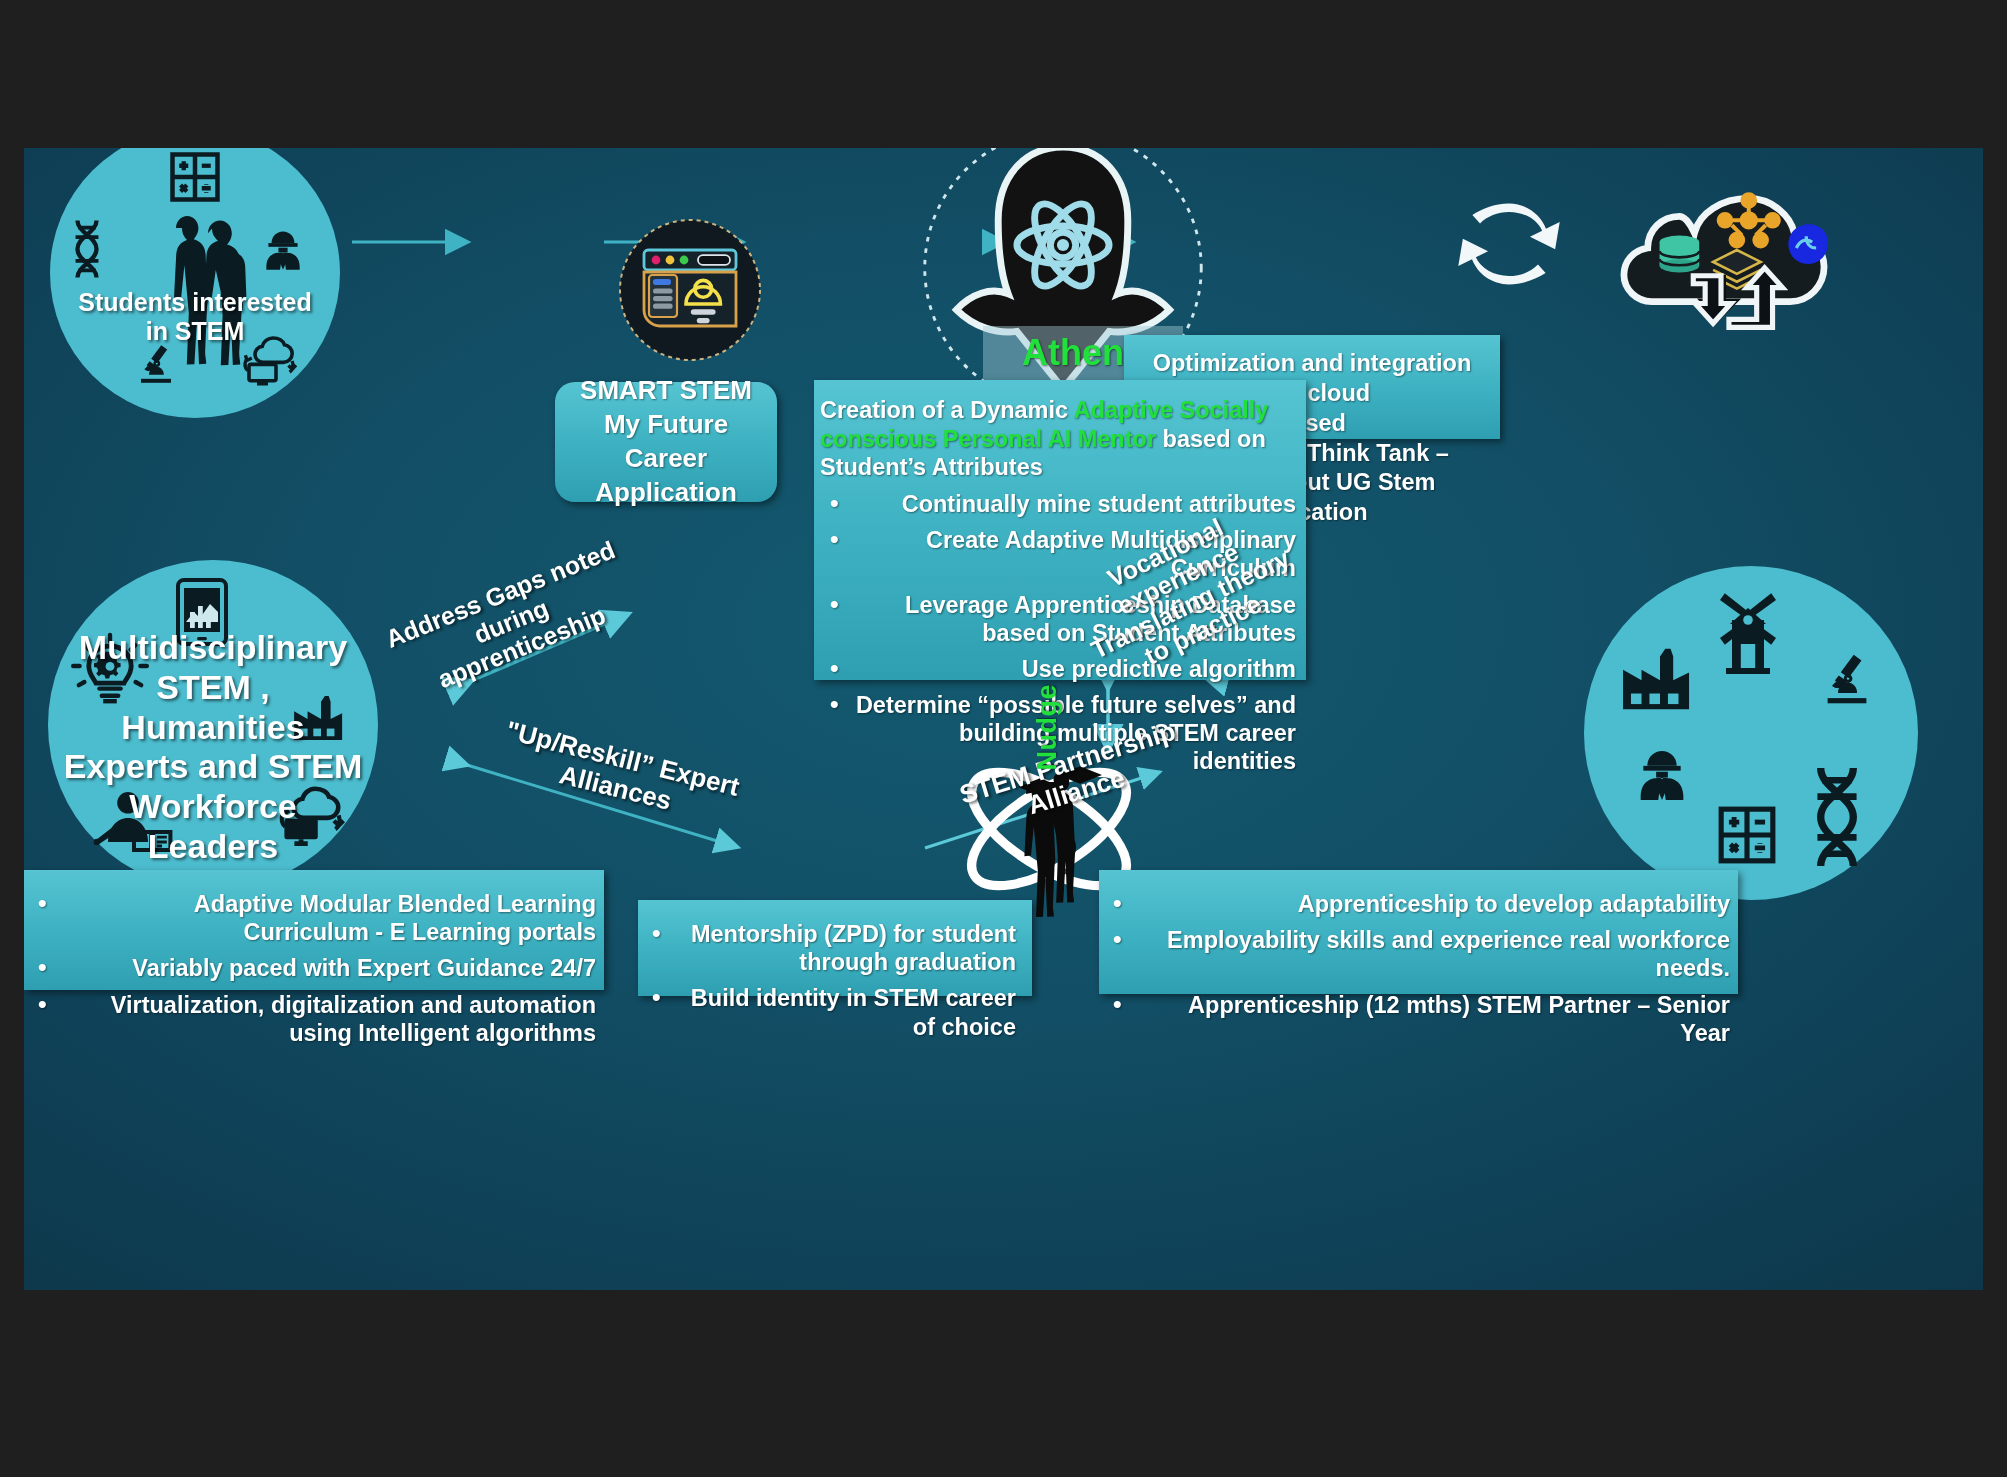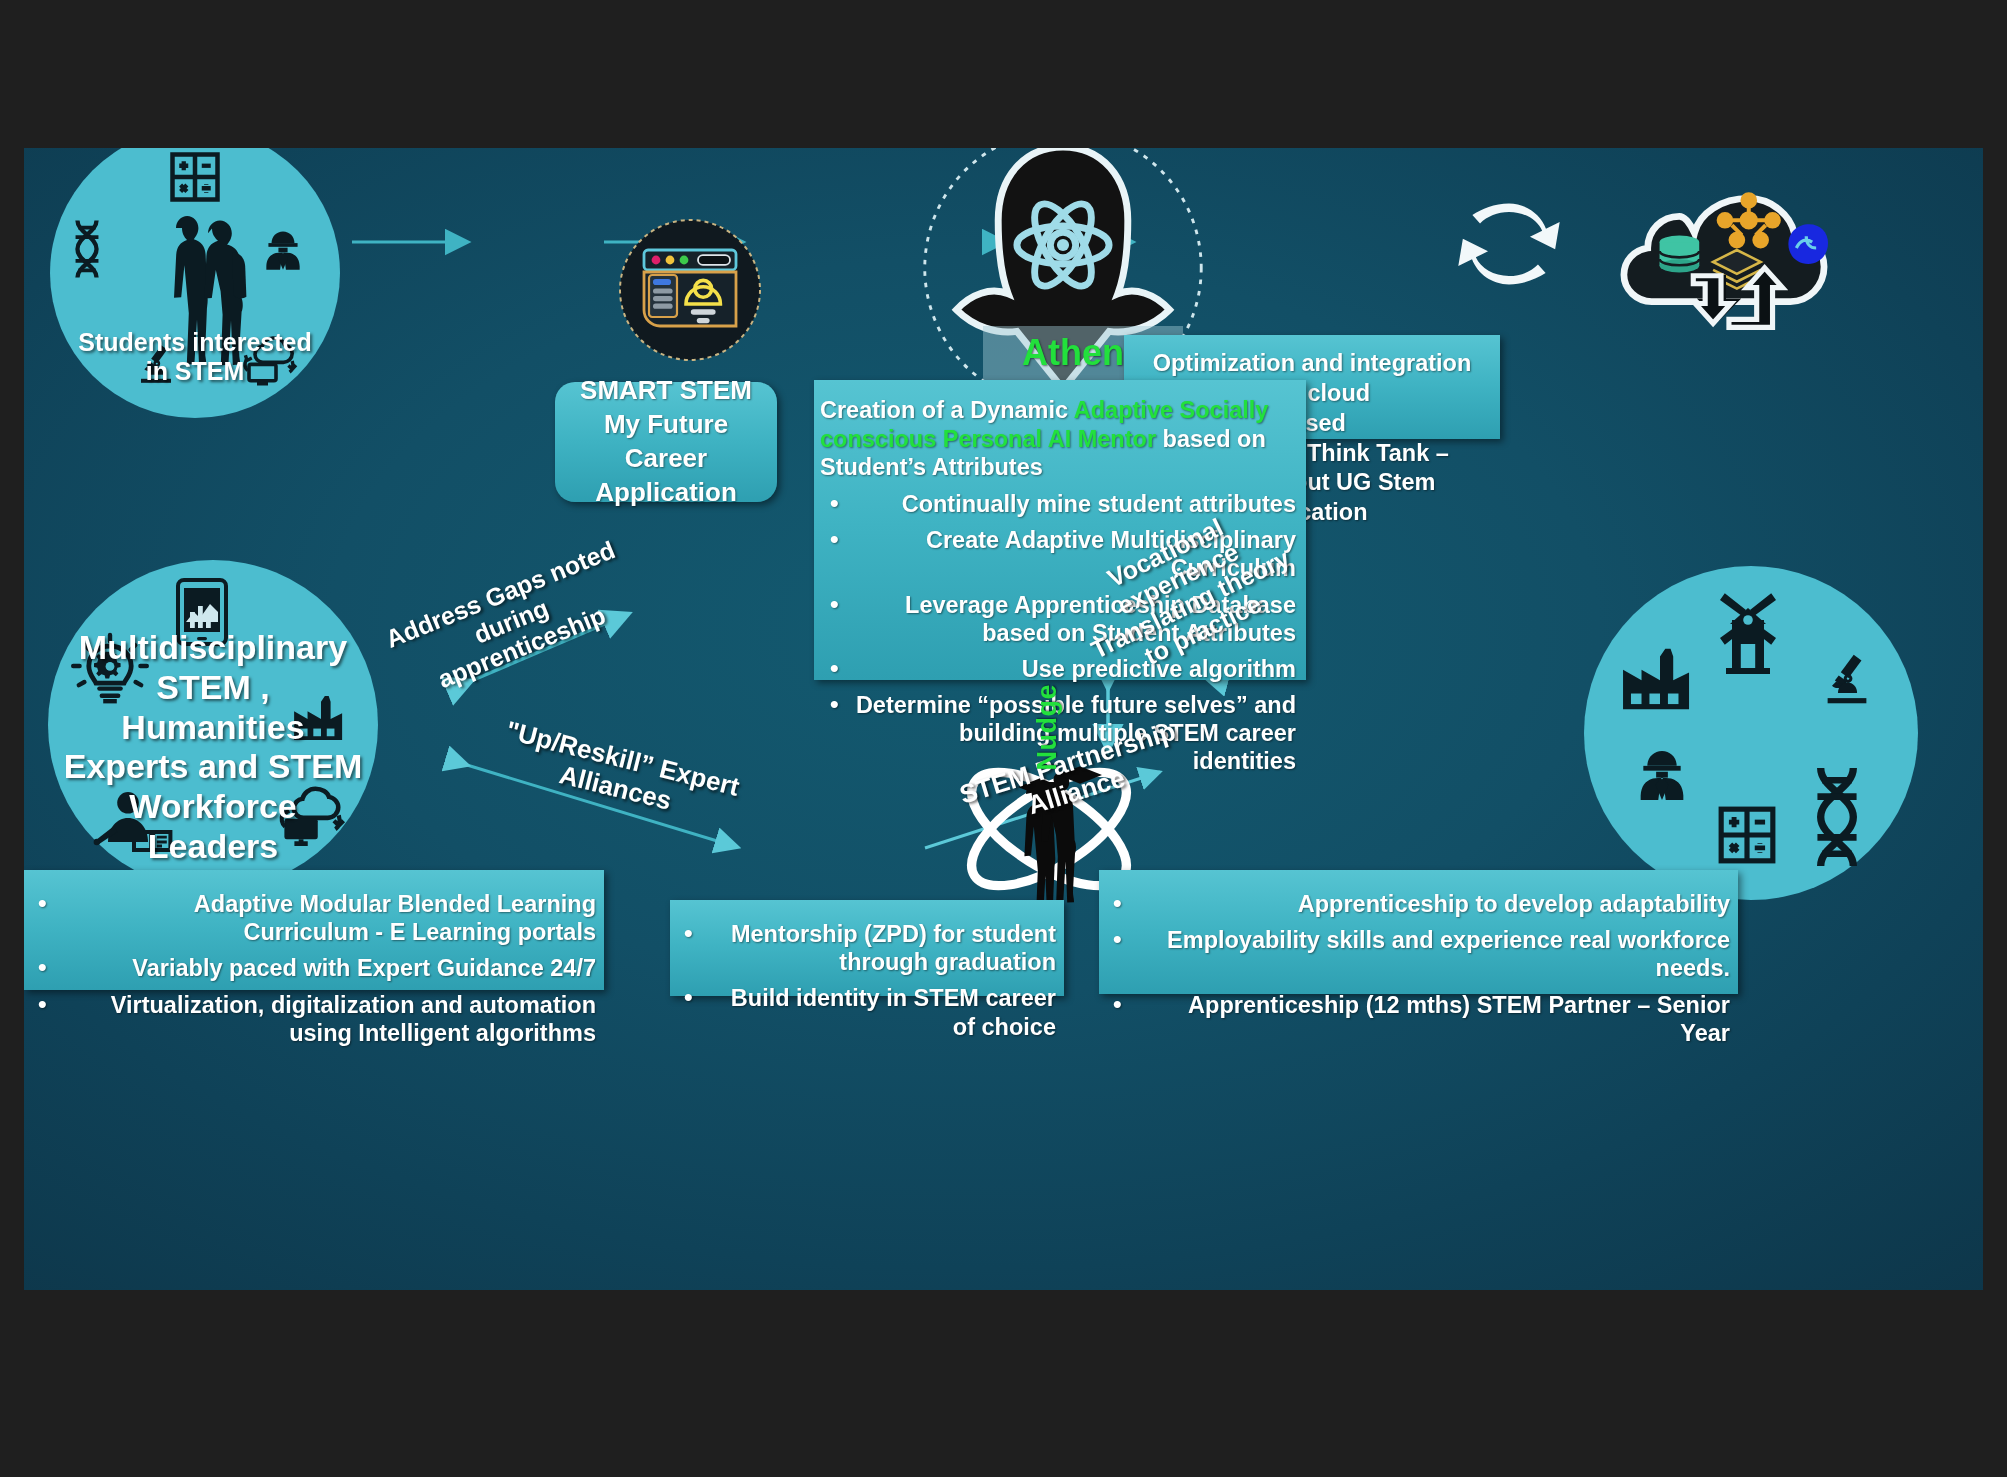--- a/index.html
+++ b/index.html
@@ -154,21 +154,21 @@
       <rect x="4.5" y="19.4" width="15" height="2" fill="#0b1b22"></rect>
     </svg>
 
     <svg class="icon" style="left:190px;top:206px;" width="62" height="52" viewBox="0 0 30 26">
       <path d="M16 2c-2.6 0-4.8 1.8-5.4 4.2-2 .2-3.6 1.9-3.6 4 0 2.2 1.8 4 4 4h10.2c2.4 0 4.4-2 4.4-4.4 0-2.2-1.7-4.1-3.9-4.4C21.1 3.4 18.8 2 16 2z" fill="none" stroke="#0b1b22" stroke-width="1.8"></path>
       <rect x="4" y="15.2" width="13.5" height="8.2" rx="1" fill="none" stroke="#0b1b22" stroke-width="1.8"></rect>
       <path d="M8 24.8h5.5M10.7 23.4v1.4" stroke="#0b1b22" stroke-width="1.8"></path>
       <path d="M2.6 12.8c-1 2.3-.5 4.4.7 5.5M2.2 10.6l.8 2.6 2.4-1.2" fill="none" stroke="#0b1b22" stroke-width="1.7"></path>
       <path d="M25.6 13.5c.8 2.5.1 4.6-1.3 5.6M27.5 15.6l-1.8 2-2-1.8" fill="none" stroke="#0b1b22" stroke-width="1.7"></path>
     </svg>
-    <div class="circle-label" style="top:160px;font-size:25px;white-space:pre-line;margin-top:40px;">Students interested
+    <div class="circle-label" style="top:160px;font-size:25px;white-space:pre-line;">Students interested
 in STEM</div>
   </div>
 
   <div class="icon" style="left:590px;top:260px;width:0;height:0;"></div>
   <svg class="icon" style="left:594px;top:70px;" width="144" height="144" viewBox="0 0 72 72">
     <circle cx="36" cy="36" r="35" fill="#10191f" stroke="#c9b482" stroke-width="1" stroke-dasharray="2 2"></circle>
     <rect x="13" y="16" width="46" height="10" rx="2" fill="#16222a" stroke="#5ec8dc" stroke-width="1.4"></rect>
     <circle cx="19" cy="21" r="2.2" fill="#e0206a"></circle>
       <circle cx="26" cy="21" r="2.2" fill="#f0c33c"></circle>
       <circle cx="33" cy="21" r="2.2" fill="#3cc84a"></circle>
@@ -384,21 +384,21 @@
   <div class="nudge" style="left:1008px;top:536px;font-size:27px;">Nudge</div>
 
   <div class="box" style="left:0px;top:722px;width:580px;height:120px;font-size:23.5px;padding:12px 8px 10px 4px;">
     <ul>
       <li>Adaptive Modular  Blended Learning  Curriculum - E Learning portals</li>
       <li>Variably paced with Expert Guidance  24/7</li>
       <li>Virtualization, digitalization and automation using Intelligent algorithms</li>
     </ul>
   </div>
 
-  <div class="box" style="left:646px;top:752px;width:394px;height:96px;font-size:23.5px;padding:12px 8px 10px 4px;">
+  <div class="box" style="left:614px;top:752px;width:394px;height:96px;font-size:23.5px;padding:12px 16px 10px 4px;">
     <ul>
       <li>Mentorship (ZPD) for student through graduation</li>
       <li>Build identity in STEM career of choice</li>
     </ul>
   </div>
 
   <div class="box" style="left:1075px;top:722px;width:639px;height:124px;font-size:23.5px;padding:12px 8px 10px 4px;">
     <ul>
       <li>Apprenticeship to develop adaptability</li>
       <li>Employability skills and experience real workforce needs.</li>

